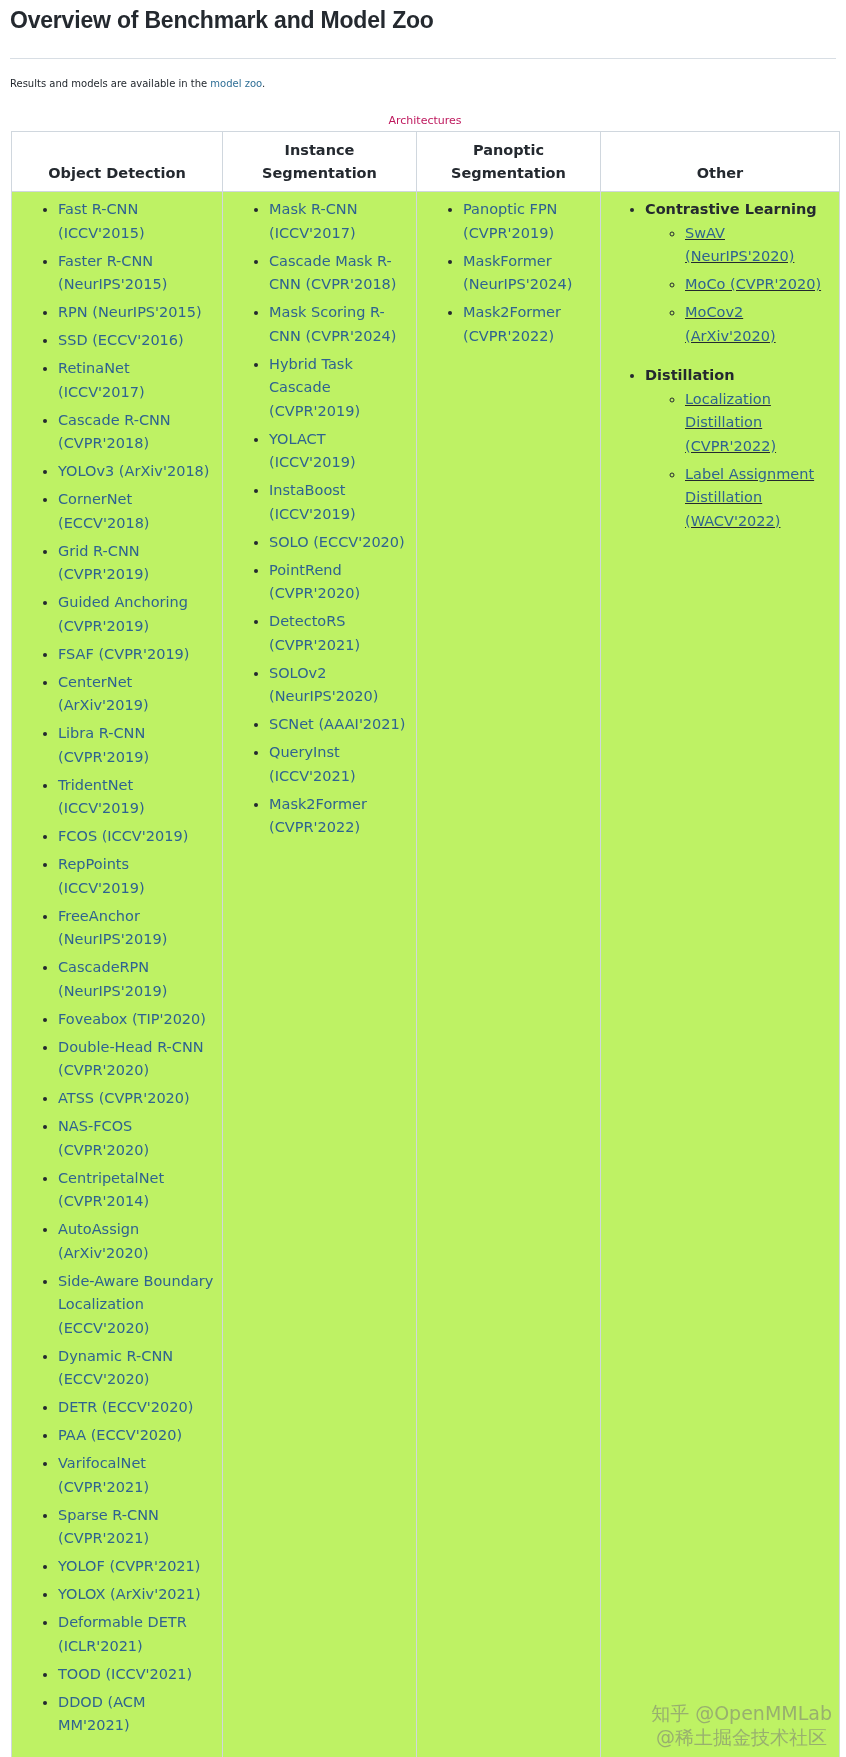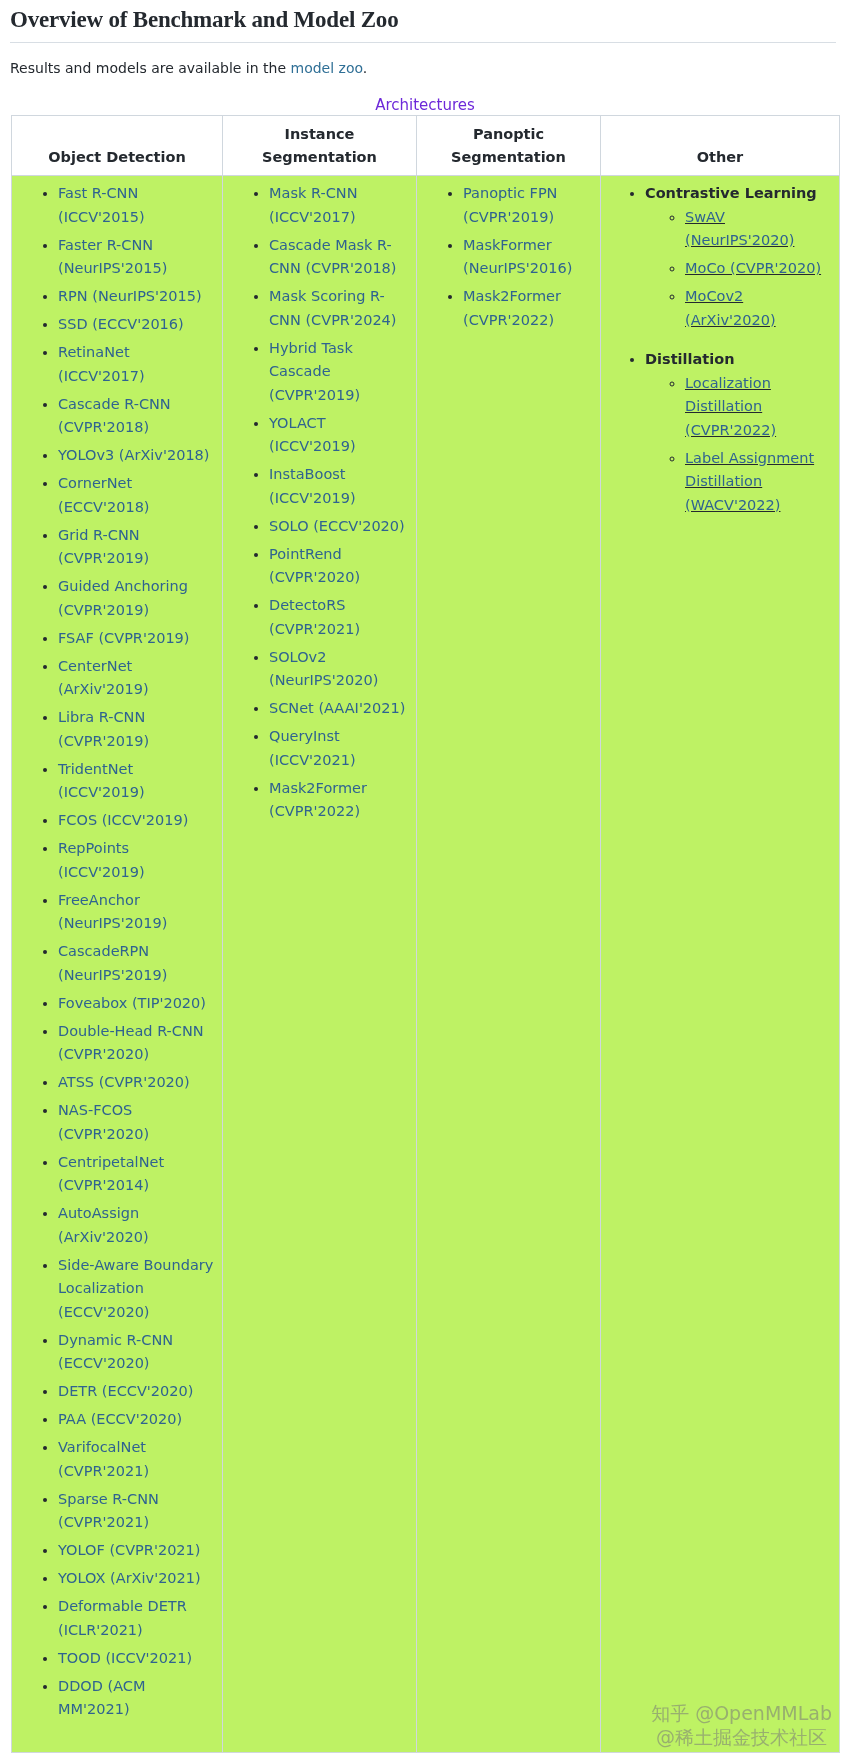--- a/index.html
+++ b/index.html
@@ -12,41 +12,41 @@
     position: relative;
   }
   .page { padding: 0 10px 0 10px; }
   h2.title {
     margin: 0;
     padding-top: 4px;
     font-size: 23px;
     font-weight: 600;
     line-height: 32px;
     color: #24292f;
-    font-family: Liberation Serif, serif;
+    font-family: Liberation Sans, sans-serif;
     letter-spacing: -0.2px;
-    padding-bottom: 6px;
+    padding-bottom: 22px;
     border-bottom: 1px solid #d8dee4;
   }
   p.intro {
     margin: 15px 0 0 0;
-    font-size: 14px;
+    font-size: 10px;
     line-height: 20px;
     color: #24292f;
   }
   a.link { color: #0969da; text-decoration: none; color: #2f6f96; }
   .caption {
     text-align: center;
-    font-size: 15px;
+    font-size: 11px;
     line-height: 20px;
     margin-top: 17px;
     padding-left: 0;
     width: 828px;
     margin-left: 1px;
-    color: #6d28d9;
+    color: #be185d;
   }
   table.arch {
     border-collapse: collapse;
     margin-left: 1px;
     width: 828px;
     table-layout: fixed;
   }
   table.arch th {
     border: 1px solid #d0d7de;
     background: #ffffff;
@@ -196,21 +196,21 @@
               <li><a href="#">DetectoRS (CVPR'2021)</a></li>
               <li><a href="#">SOLOv2 (NeurIPS'2020)</a></li>
               <li><a href="#">SCNet (AAAI'2021)</a></li>
               <li><a href="#">QueryInst (ICCV'2021)</a></li>
               <li><a href="#">Mask2Former (CVPR'2022)</a></li>
             </ul>
         </td>
         <td>
           <ul class="models" id="list-ps">
               <li><a href="#">Panoptic FPN (CVPR'2019)</a></li>
-              <li><a href="#">MaskFormer (NeurIPS'2016)</a></li>
+              <li><a href="#">MaskFormer (NeurIPS'2024)</a></li>
               <li><a href="#">Mask2Former (CVPR'2022)</a></li>
             </ul>
         </td>
         <td>
           <ul class="other" id="list-other">
               <li><span>Contrastive Learning</span><ul class="sub">
                   <li><a href="#">SwAV (NeurIPS'2020)</a></li>
                   <li><a href="#">MoCo (CVPR'2020)</a></li>
                   <li><a href="#">MoCov2 (ArXiv'2020)</a></li>
                 </ul></li>

